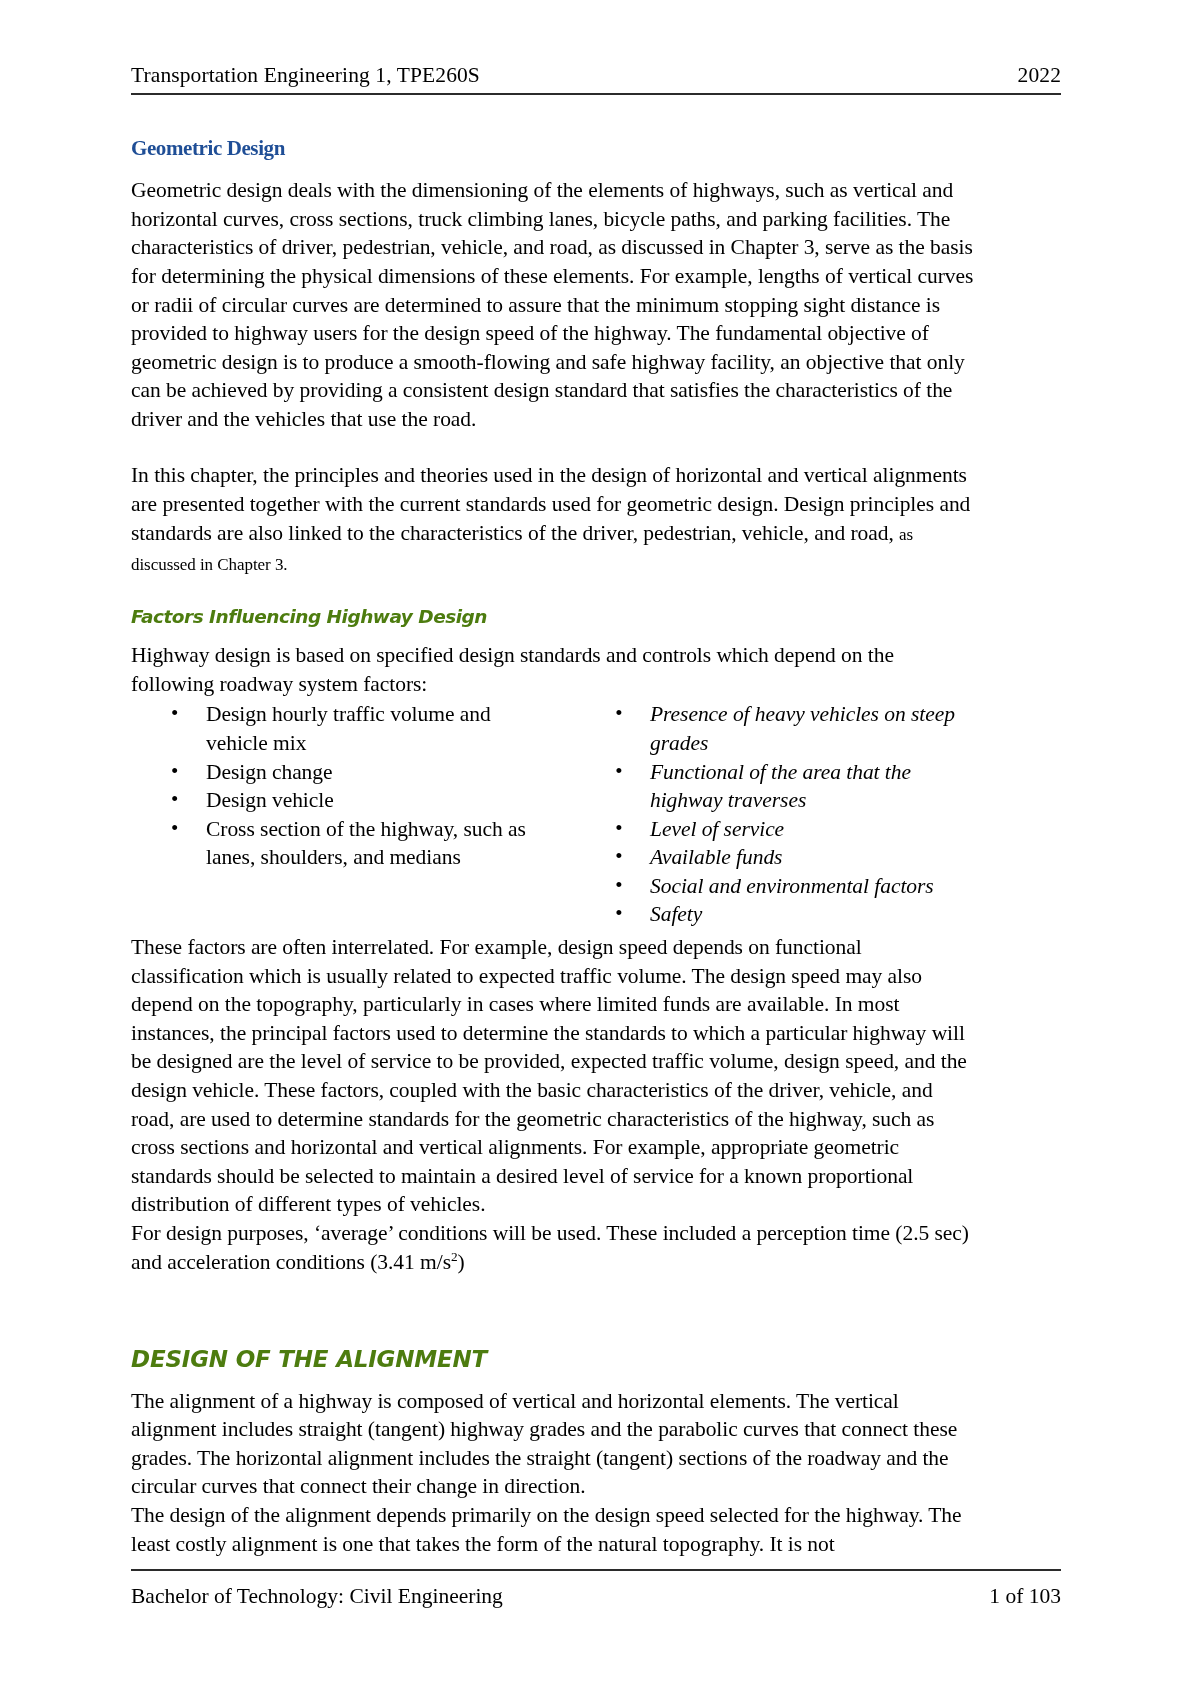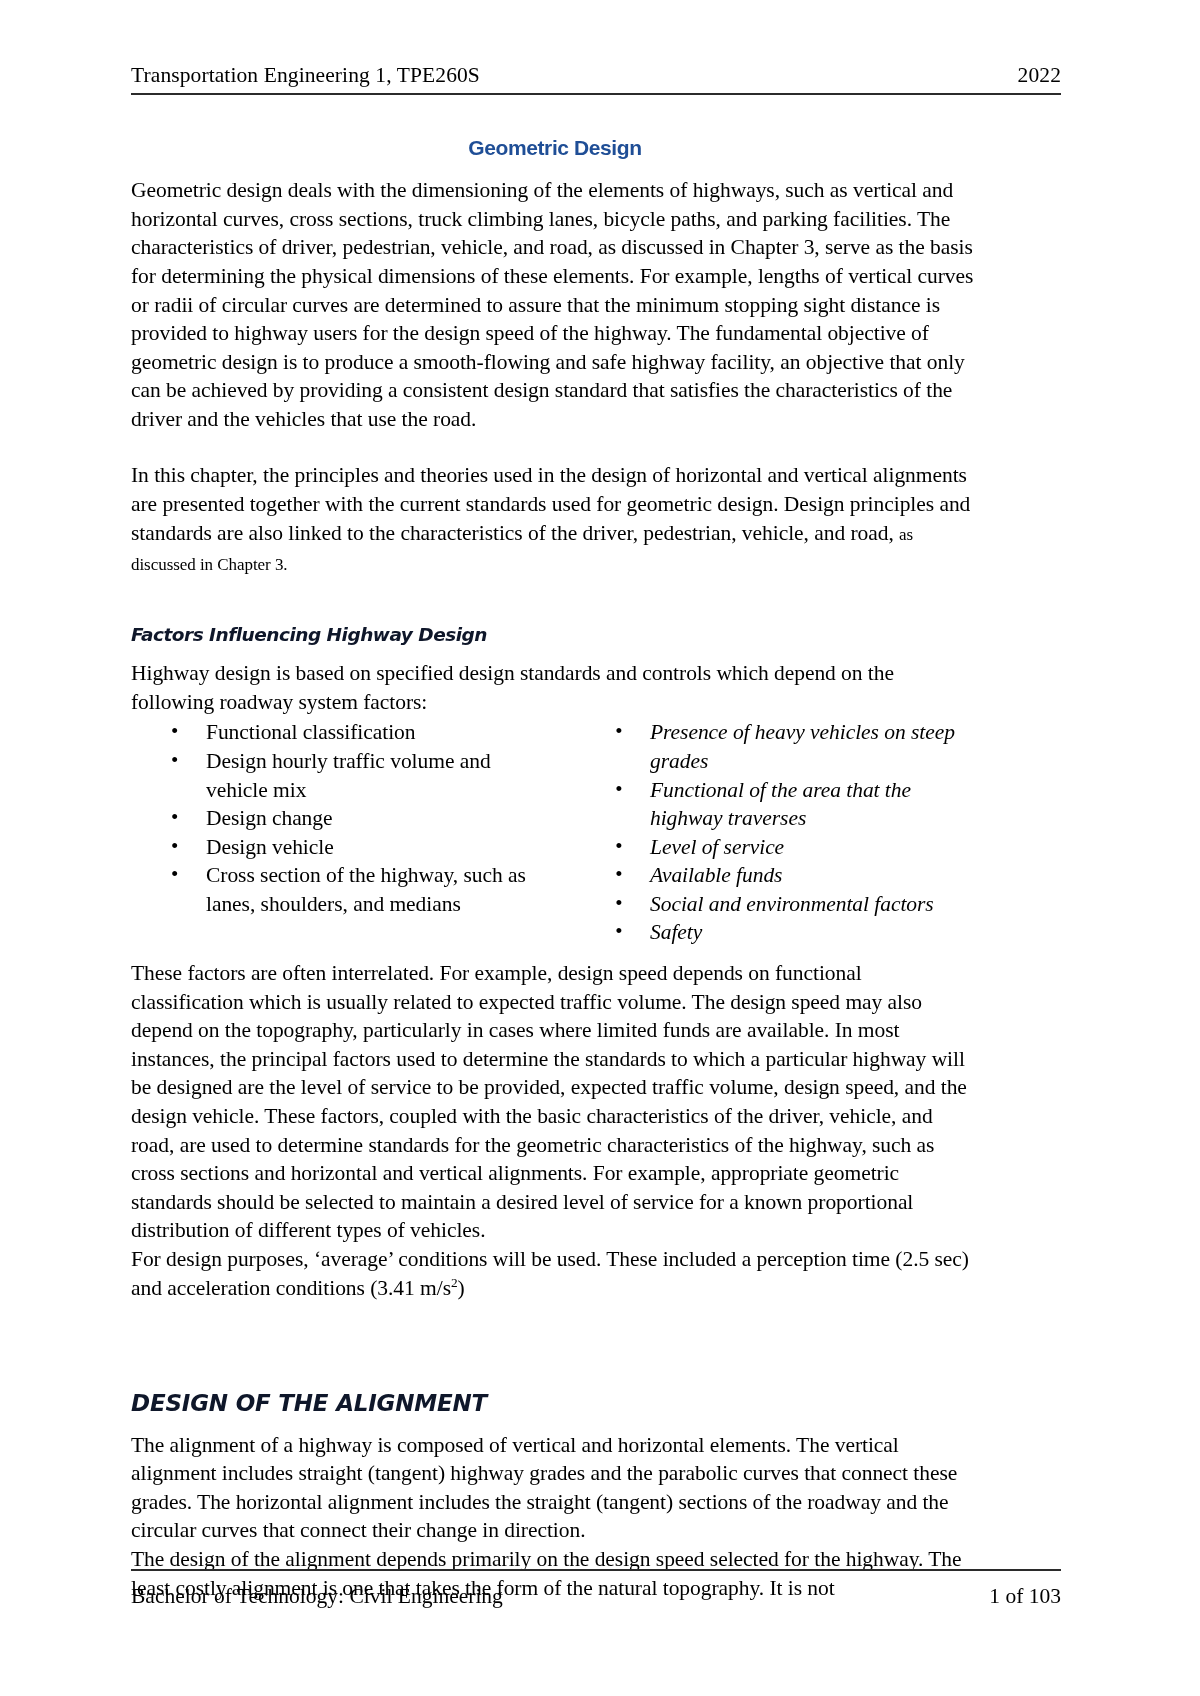--- a/index.html
+++ b/index.html
@@ -70,47 +70,46 @@
   
   .content {
     position: absolute;
     left: 131px;
     top: 136px;
     width: 848px;
   }
 
   h1.doc-h1 {
     margin: 0 0 16px 0;
-    font-family: Liberation Sans, sans-serif;
+    font-family: Liberation Serif, serif;
     font-size: 21px;
     font-weight: bold;
     color: #1f4e96;
     letter-spacing: -0.4px;
     line-height: 1.15;
-    text-align: center;
   }
 
   h2.doc-h2 {
-    margin: 44px 0 14px 0;
+    margin: 26px 0 14px 0;
     font-family: "DejaVu Sans", "Liberation Sans", sans-serif;
     font-size: 18.5px;
     font-weight: bold;
     font-style: italic;
-    color: #0f172a;
+    color: #4d7c0f;
     letter-spacing: -0.5px;
     line-height: 1.15;
   }
 
   h2.doc-h2.allcaps {
     font-size: 23px;
     letter-spacing: -0.2px;
   }
 
   p.body-text {
-    margin: 12px 0 0 0;
+    margin: 4px 0 0 0;
     font-size: 21.5px;
     line-height: 28.6px;
     text-align: left;
     letter-spacing: -0.05px;
   }
   p.body-text + p.body-text {
     margin-top: 0;
   }
   .gap-para {
     margin-top: 28px !important;
@@ -189,21 +188,20 @@
     <p class="body-text gap-para"><span>In this chapter, the principles and theories used in the design of horizontal and vertical alignments are presented together with the current standards used for geometric design. Design principles and standards are also linked to the characteristics of the driver, pedestrian, vehicle, and road, </span><span class="small-run">as discussed in Chapter 3.</span></p>
 
     <h2 class="doc-h2">Factors Influencing Highway Design</h2>
 
     <p class="body-text">Highway design is based on specified design standards and controls which depend on the following roadway system factors:</p>
 
     <div class="two-col">
 
       <div class="col left">
         <ul class="bullets">
-          <li>Functional classification</li>
           <li>Design hourly traffic volume and vehicle mix</li>
           <li>Design change</li>
           <li>Design vehicle</li>
           <li>Cross section of the highway, such as lanes, shoulders, and medians</li>
         </ul>
       </div>
 
       <div class="col right">
         <ul class="bullets">
           <li>Presence of heavy vehicles on steep grades</li>

